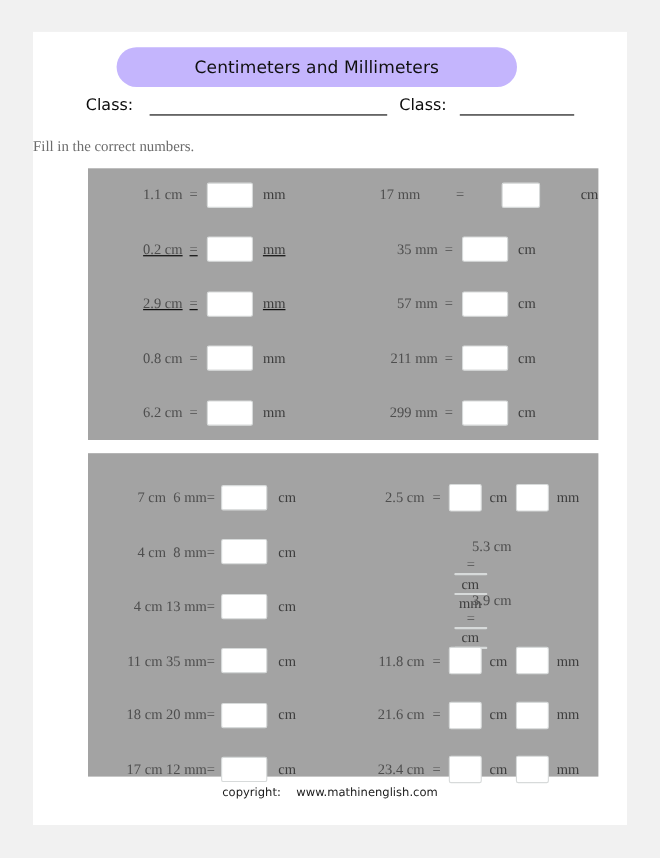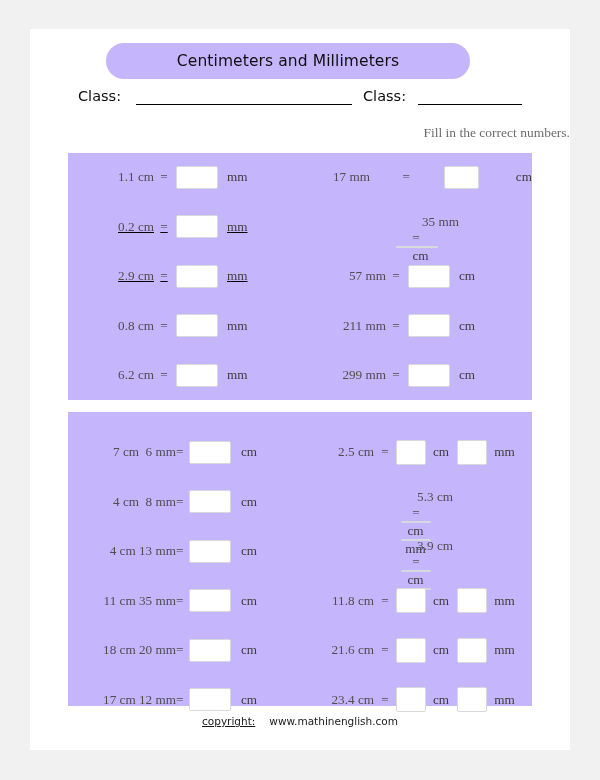--- a/index.html
+++ b/index.html
@@ -69,32 +69,32 @@
     top: 18px;
   }
   .nm-rule-a { left: 58px;  width: 216px; }
   .nm-rule-b { left: 340px; width: 104px; }
 
   .instruction {
     position: absolute;
     left: 0;
     top: 96px;
     width: 540px;
-    text-align: right;
+    text-align: left;
     font-family: "Liberation Serif", serif;
     font-size: 13.5px;
     color: #6c6c6c;
   }
 
   
   .panel {
     position: absolute;
-    left: 38px;
+    left: 50px;
     width: 464px;
-    background: #c4b5fd;
+    background: #a3a3a3;
   }
   #panel-1 { top: 124px; height: 247px; }
   #panel-2 { top: 383px; height: 294px; }
 
   .col {
     position: absolute;
     top: 0;
     height: 100%;
   }
   .col-left  { left: 0;   width: 232px; }
@@ -156,21 +156,21 @@
   .footer {
     position: absolute;
     left: 0;
     top: 686px;
     width: 540px;
     text-align: center;
     font-family: "DejaVu Sans", sans-serif;
     font-size: 10.5px;
     color: #1b1b1b;
   }
-  .footer .cr { margin-right: 14px; text-decoration: underline; }
+  .footer .cr { margin-right: 14px; }
 </style>
 </head>
 <body>
 
 <div class="page">
 
   <div class="title-pill">
     <div class="title-text">Centimeters and Millimeters</div>
   </div>
 
@@ -216,21 +216,21 @@
           <span class="unit">mm</span>
         </div>
       </div>
     <div class="col col-right s1" id="s1-right">
         <div class="row" style="top: 11px; gap: 28px;">
           <span class="q-label">17 mm</span>
           <span class="eq">=</span>
           <span class="box"></span>
           <span class="unit">cm</span>
         </div>
-        <div class="row" style="top: 60.5px; flex-direction: column;">
+        <div class="row" style="top: 60.5px;">
           <span class="q-label">35 mm</span>
           <span class="eq">=</span>
           <span class="box"></span>
           <span class="unit">cm</span>
         </div>
         <div class="row" style="top: 110px;">
           <span class="q-label">57 mm</span>
           <span class="eq">=</span>
           <span class="box"></span>
           <span class="unit">cm</span>

